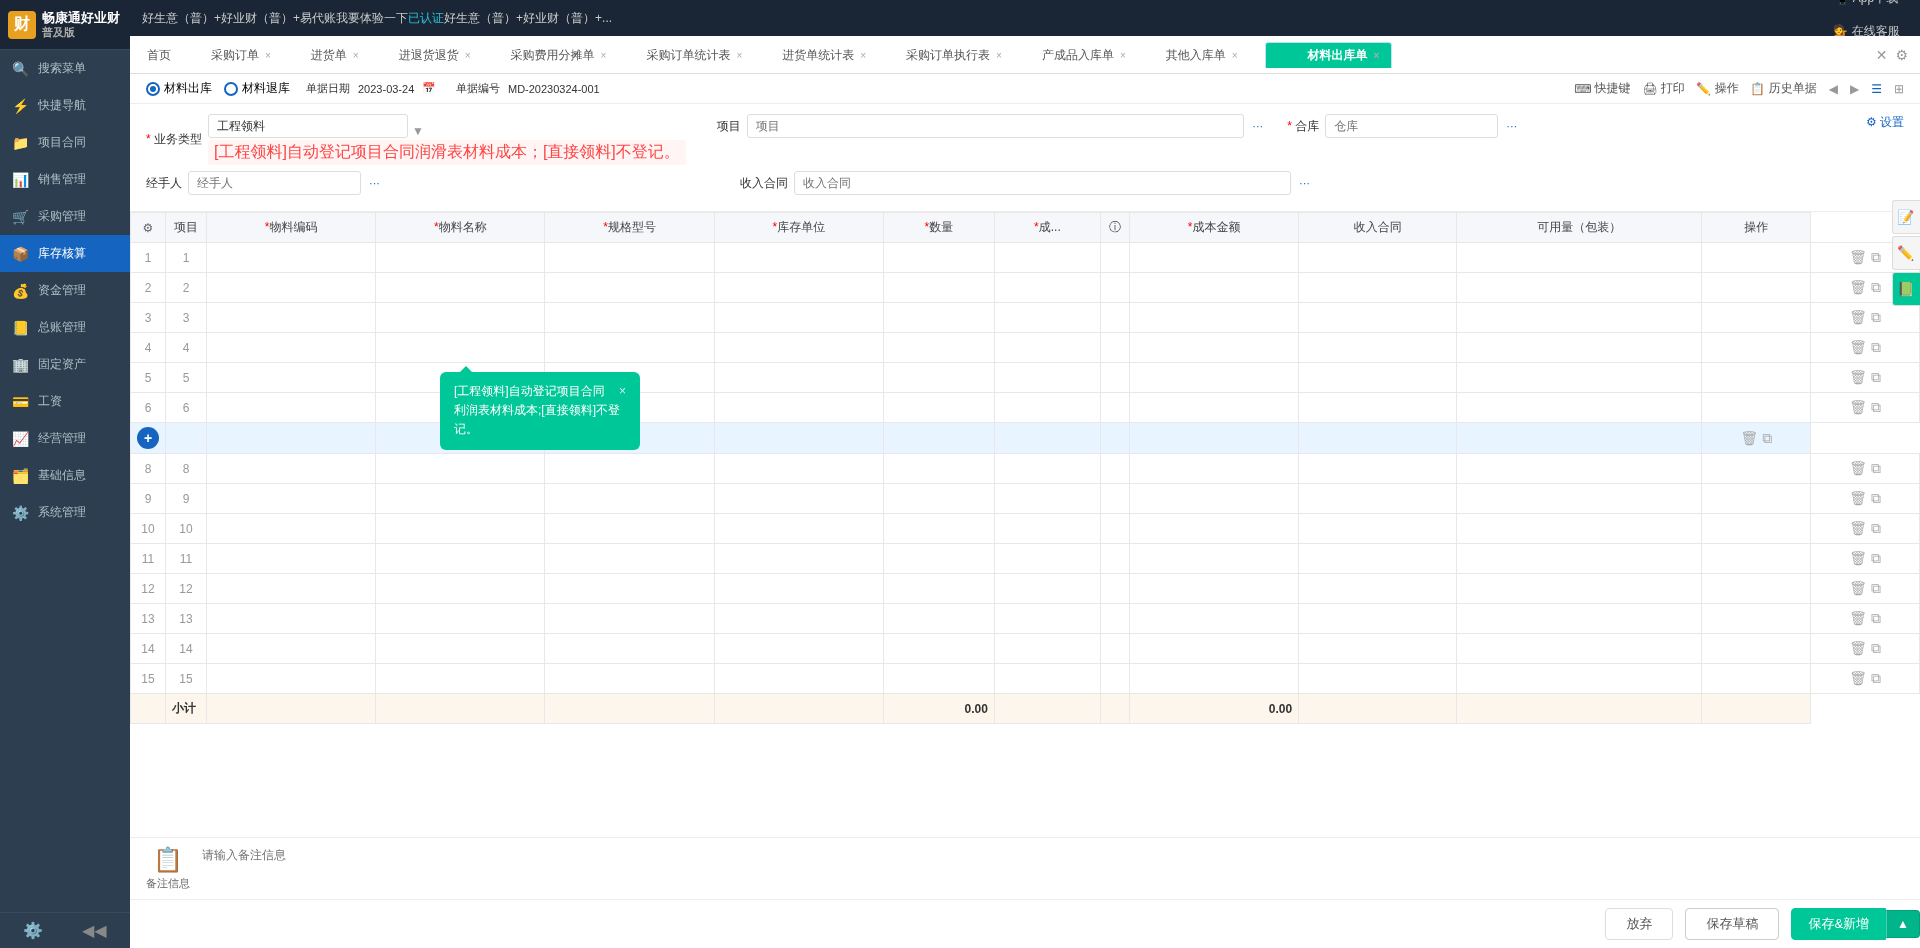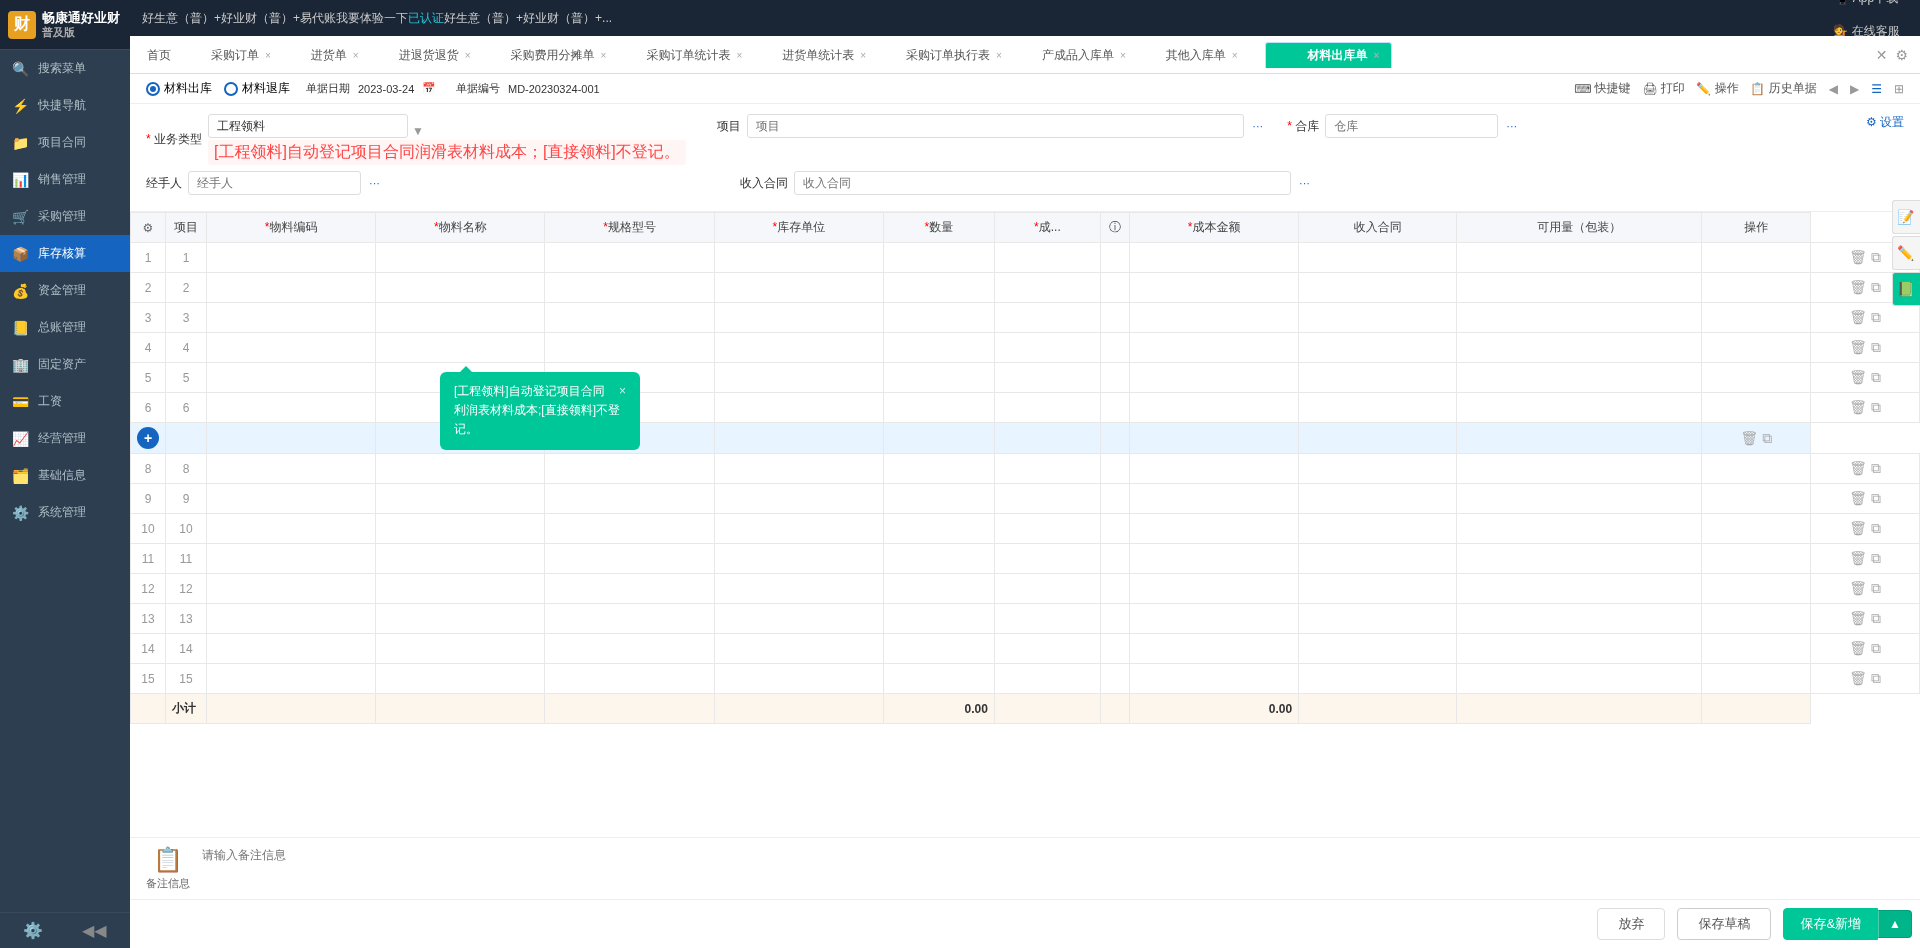--- a/index.html
+++ b/index.html
@@ -240,21 +240,21 @@
       background: #fff;
     }
     .notes-icon { color: #1565c0; font-size: 24px; }
     .notes-label { color: #666; font-size: 11px; }
     .notes-input { flex: 1; border: none; outline: none; color: #999; font-size: 12px; padding: 2px 0; }
 
     
     .action-bar {
       background: #fff;
       border-top: 1px solid #eee;
-      padding: 8px 8px;
+      padding: 8px 0;
       display: flex;
       justify-content: flex-end;
       gap: 12px;
       flex-shrink: 0;
     }
     .btn {
       padding: 6px 20px;
       border-radius: 4px;
       cursor: pointer;
       font-size: 13px;

